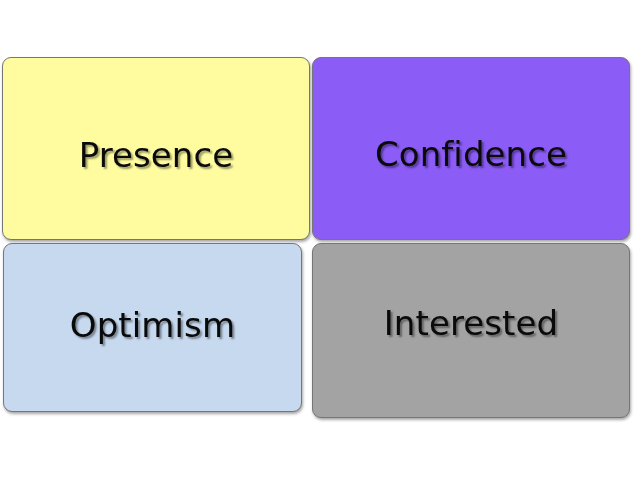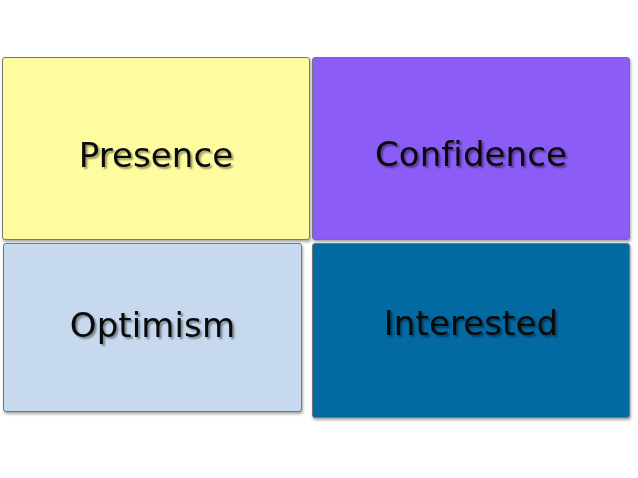--- a/index.html
+++ b/index.html
@@ -19,21 +19,21 @@
     position: relative;
     width: 638px;
     height: 478px;
     background: #ffffff;
   }
 
   .quad-box {
     position: absolute;
     box-sizing: border-box;
     border: 1px solid #767676;
-    border-radius: 3px;
+    border-radius: 9px;
     box-shadow: 1px 2px 3px rgba(0, 0, 0, 0.35);
     display: flex;
     align-items: center;
     justify-content: center;
     overflow: hidden;
   }
 
   .quad-label {
     font-family: "DejaVu Sans", sans-serif;
     font-size: 34px;
@@ -80,21 +80,21 @@
   #box-optimism .quad-label {
     position: relative;
     top: -3px;
   }
 
   #box-interested {
     left: 312px;
     top: 243px;
     width: 318px;
     height: 175px;
-    background: #0369a1;
+    background: #a3a3a3;
   }
   #box-interested .quad-label {
     position: relative;
     top: -8px;
   }
 </style>
 </head>
 <body>
 
 <div id="quadrant-canvas">

